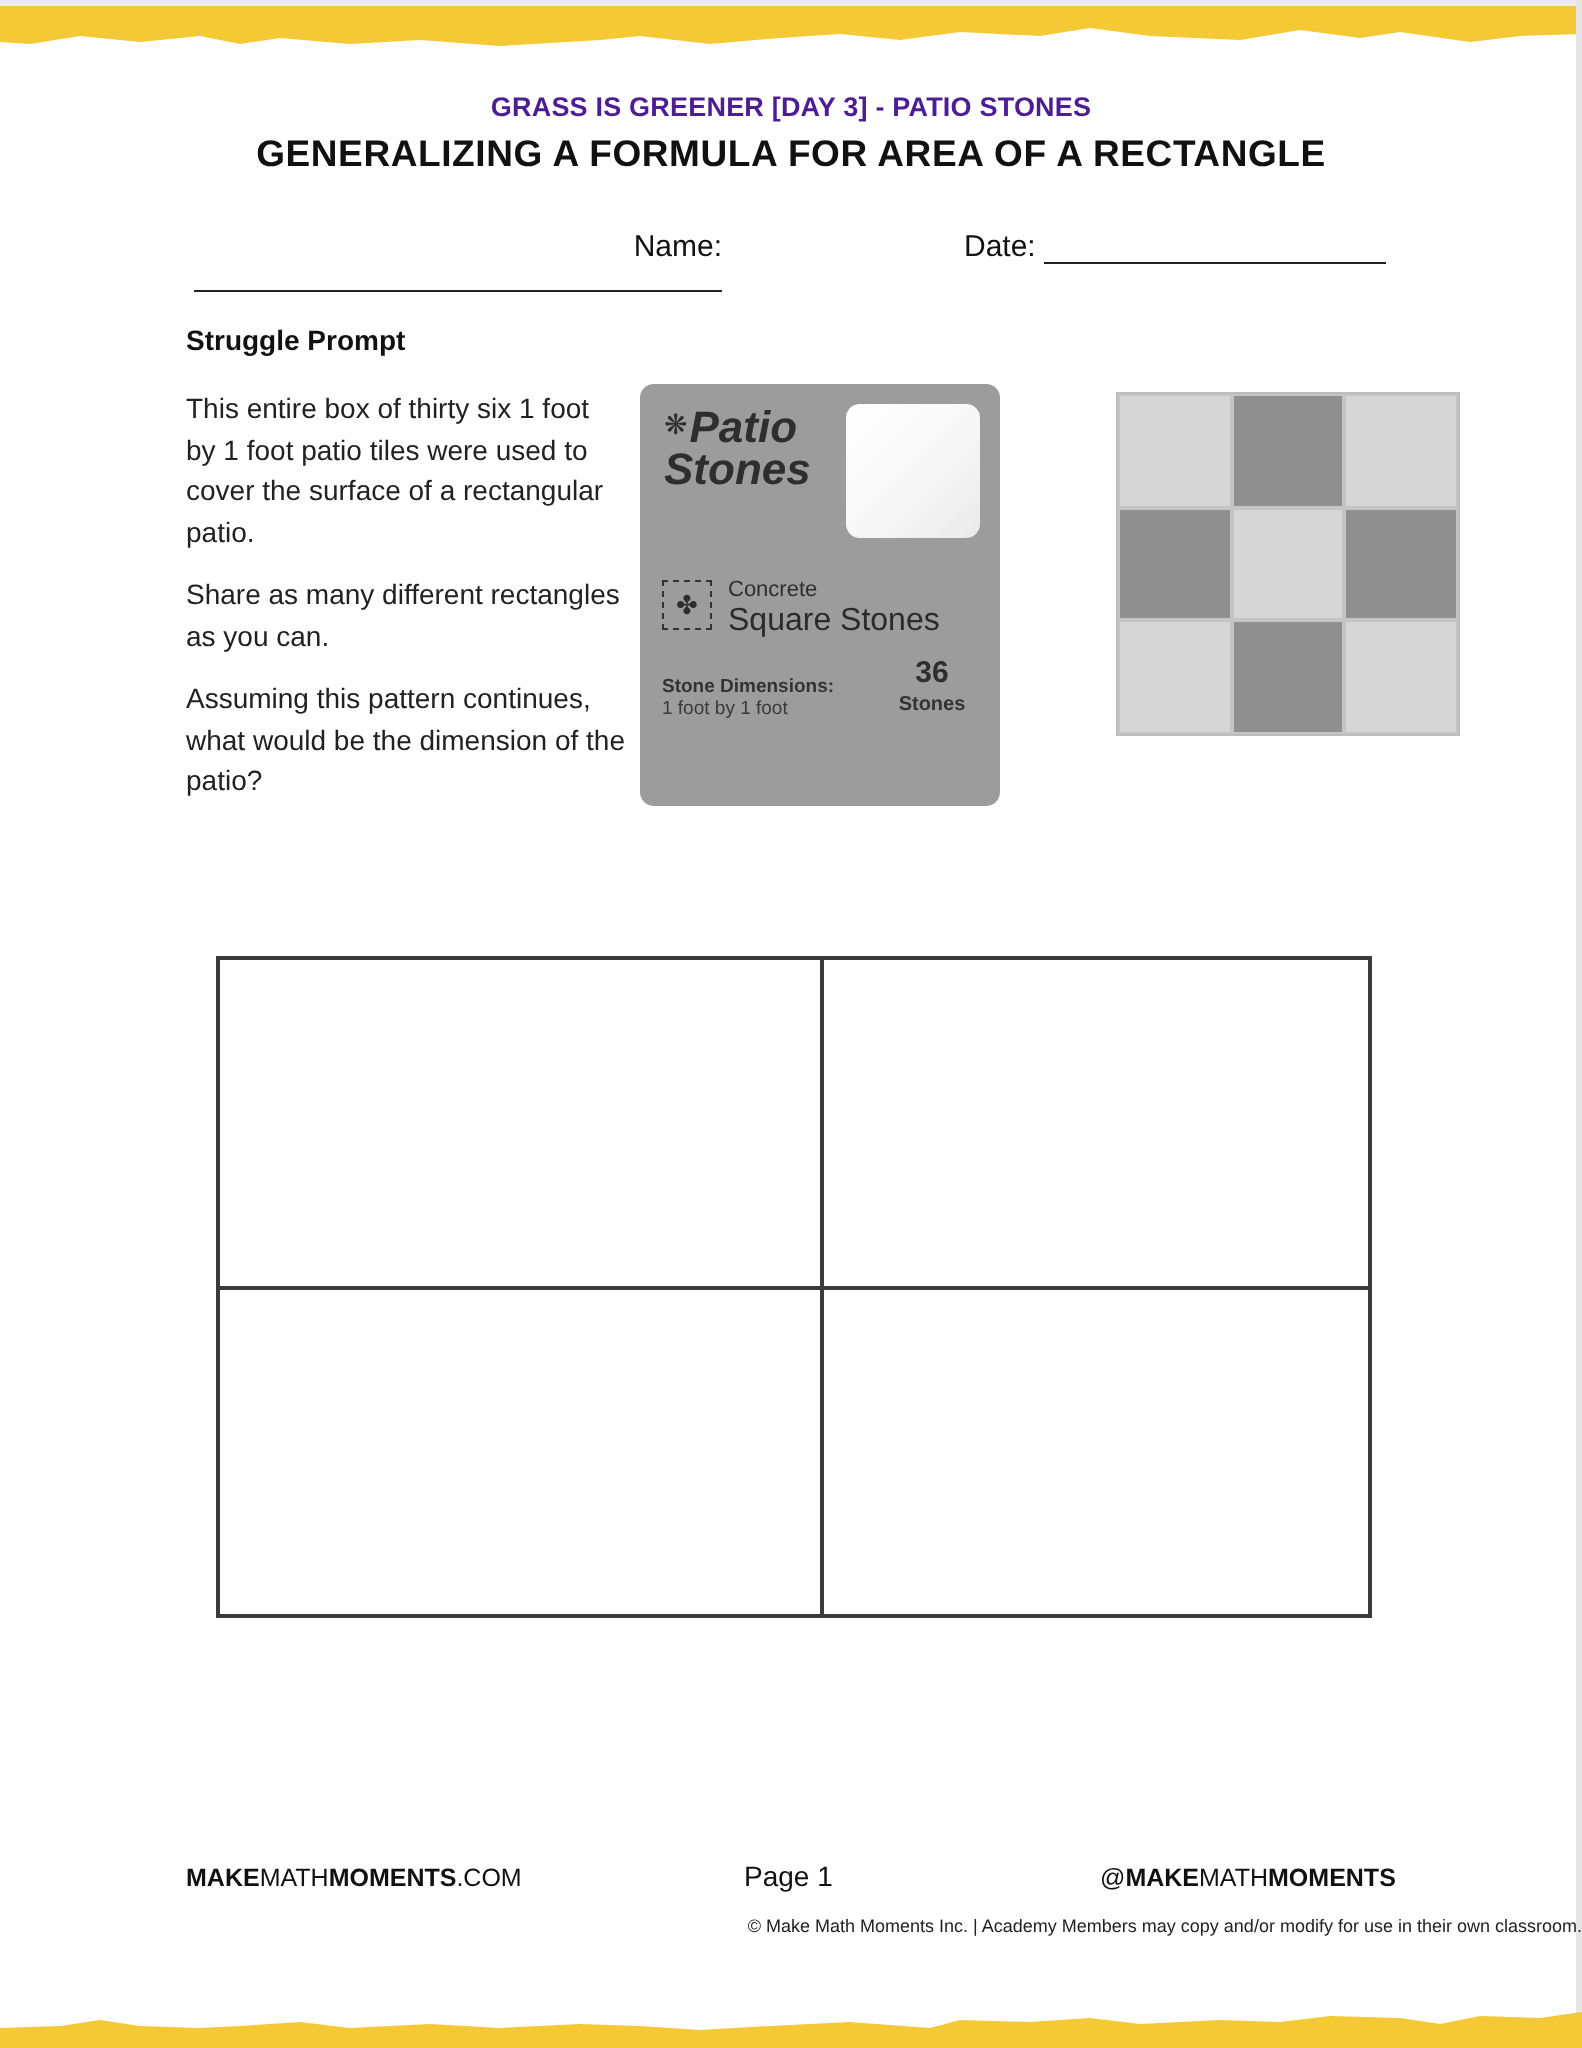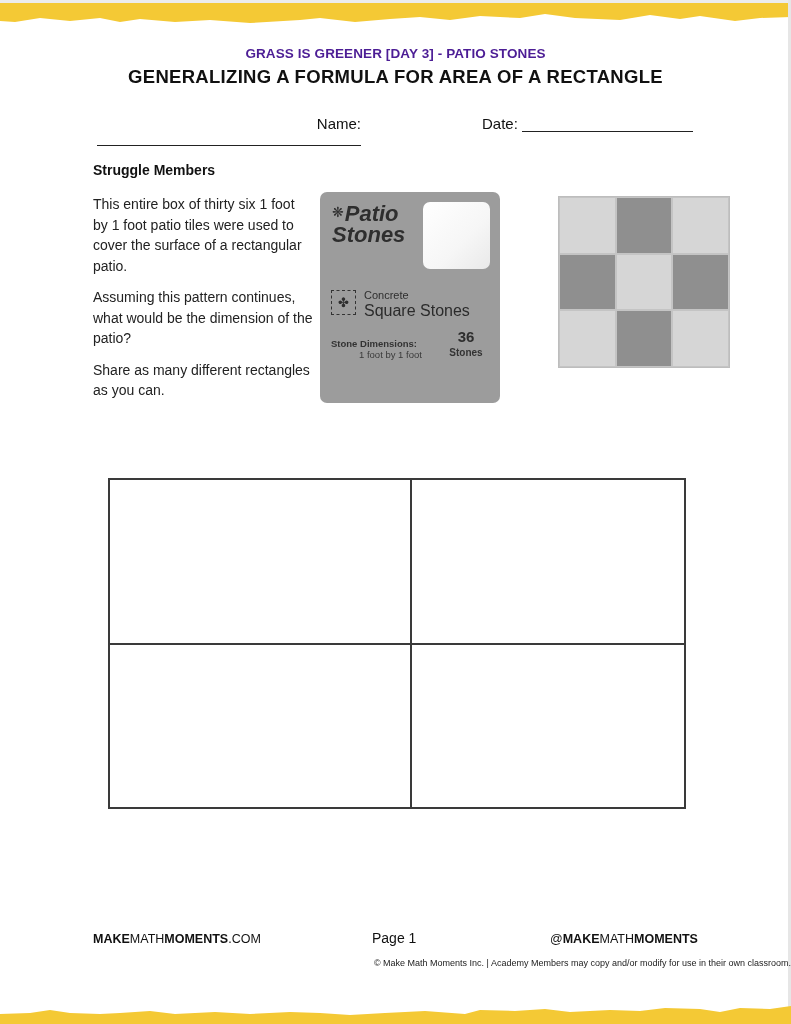--- a/index.html
+++ b/index.html
@@ -34,21 +34,21 @@
     font-size: 22px; line-height: 21px; color: #2e2e2e; }
   .box .brand .flower { font-size: 14px; font-style: normal; vertical-align: 4px; margin-right: 1px; }
   .box .window { position: absolute; left: 103px; top: 10px; width: 67px; height: 67px;
     background: linear-gradient(135deg, #ffffff 0%, #f6f6f6 60%, #e9e9e9 100%); border-radius: 7px; }
   .box .dash-icon { position: absolute; left: 11px; top: 98px; width: 25px; height: 25px;
     border: 1.5px dashed #333; display: flex; align-items: center; justify-content: center;
     font-size: 13px; color: #2e2e2e; }
   .box .concrete { position: absolute; left: 44px; top: 97px; font-size: 11px; color: #2e2e2e; }
   .box .square-stones { position: absolute; left: 44px; top: 110px; font-size: 16px; color: #2b2b2b; }
   .box .dim-label { position: absolute; left: 11px; top: 146px; font-size: 9.5px; font-weight: bold; color: #333; }
-  .box .dim-value { position: absolute; left: 11px; top: 157px; font-size: 9.5px; color: #3a3a3a; margin-left: 28px; }
+  .box .dim-value { position: absolute; left: 11px; top: 157px; font-size: 9.5px; color: #3a3a3a; }
   .box .count { position: absolute; left: 128px; top: 137px; width: 36px; text-align: center; font-size: 15px; font-weight: bold; color: #2e2e2e; line-height: 16px; }
   .box .count-label { position: absolute; left: 122px; top: 155px; width: 48px; text-align: center; font-size: 10px; font-weight: bold; color: #333; }
 
   .pattern { position: absolute; left: 558px; top: 196px; width: 172px; height: 172px;
     display: grid; grid-template-columns: repeat(3, 1fr); grid-template-rows: repeat(3, 1fr);
     border: 1px solid #bdbdbd; }
   .pattern .cell { border: 0.5px solid #c4c4c4; }
   .pattern .light { background: #d6d6d6; }
   .pattern .dark { background: #8f8f8f; }
 
@@ -82,26 +82,26 @@
 
 <div class="field name-field">
   <span>Name:</span>
   <span class="line" style="width:264px"></span>
 </div>
 <div class="field date-field">
   <span>Date:</span>
   <span class="line" style="width:171px"></span>
 </div>
 
-<div class="prompt-heading">Struggle Members</div>
+<div class="prompt-heading">Struggle Prompt</div>
 
 <div class="prompt-text">
   <p>This entire box of thirty six 1 foot by 1 foot patio tiles were used to cover the surface of a rectangular patio.</p>
+  <p>Share as many different rectangles as you can.</p>
   <p>Assuming this pattern continues, what would be the dimension of the patio?</p>
-  <p>Share as many different rectangles as you can.</p>
 </div>
 
 <div class="box">
   <div class="brand">
     <span class="flower">❋</span><span>Patio</span><br>
     <span>Stones</span>
   </div>
   <div class="window"></div>
   <div class="dash-icon">
     <span>✤</span>

